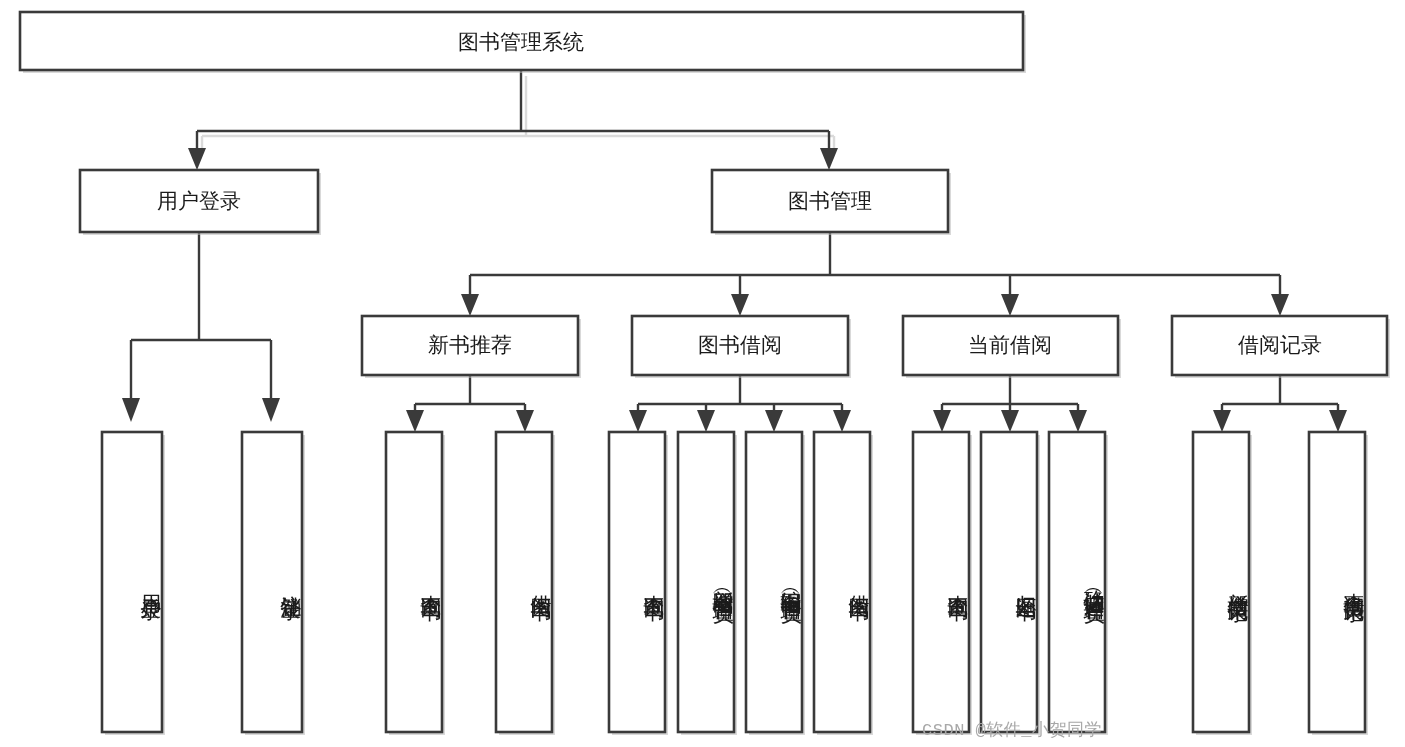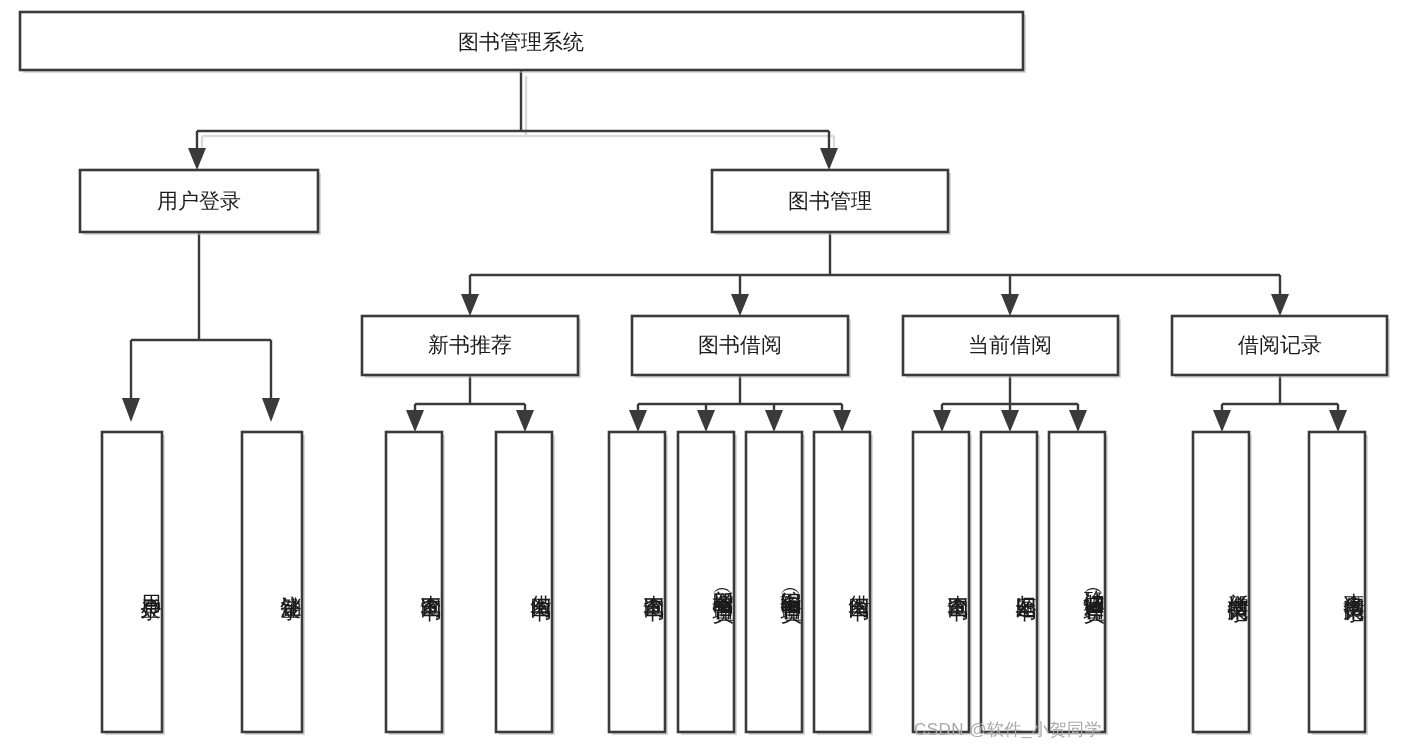--- a/index.html
+++ b/index.html
@@ -69,21 +69,21 @@
     letter-spacing: 2px;
     color: #1b1b1b;
     text-align: center;
     white-space: nowrap;
     pointer-events: none;
   }
   .watermark {
     position: absolute;
     right: 12px;
     bottom: 6px;
-    font-family: Liberation Sans, sans-serif;
+    font-family: Liberation Mono, monospace;
     font-size: 17px;
     color: #a8a8a8;
     letter-spacing: 0.5px;
     white-space: nowrap;
   }
 </style>
 </head>
 <body>
 
 <div id="diagram-root">

